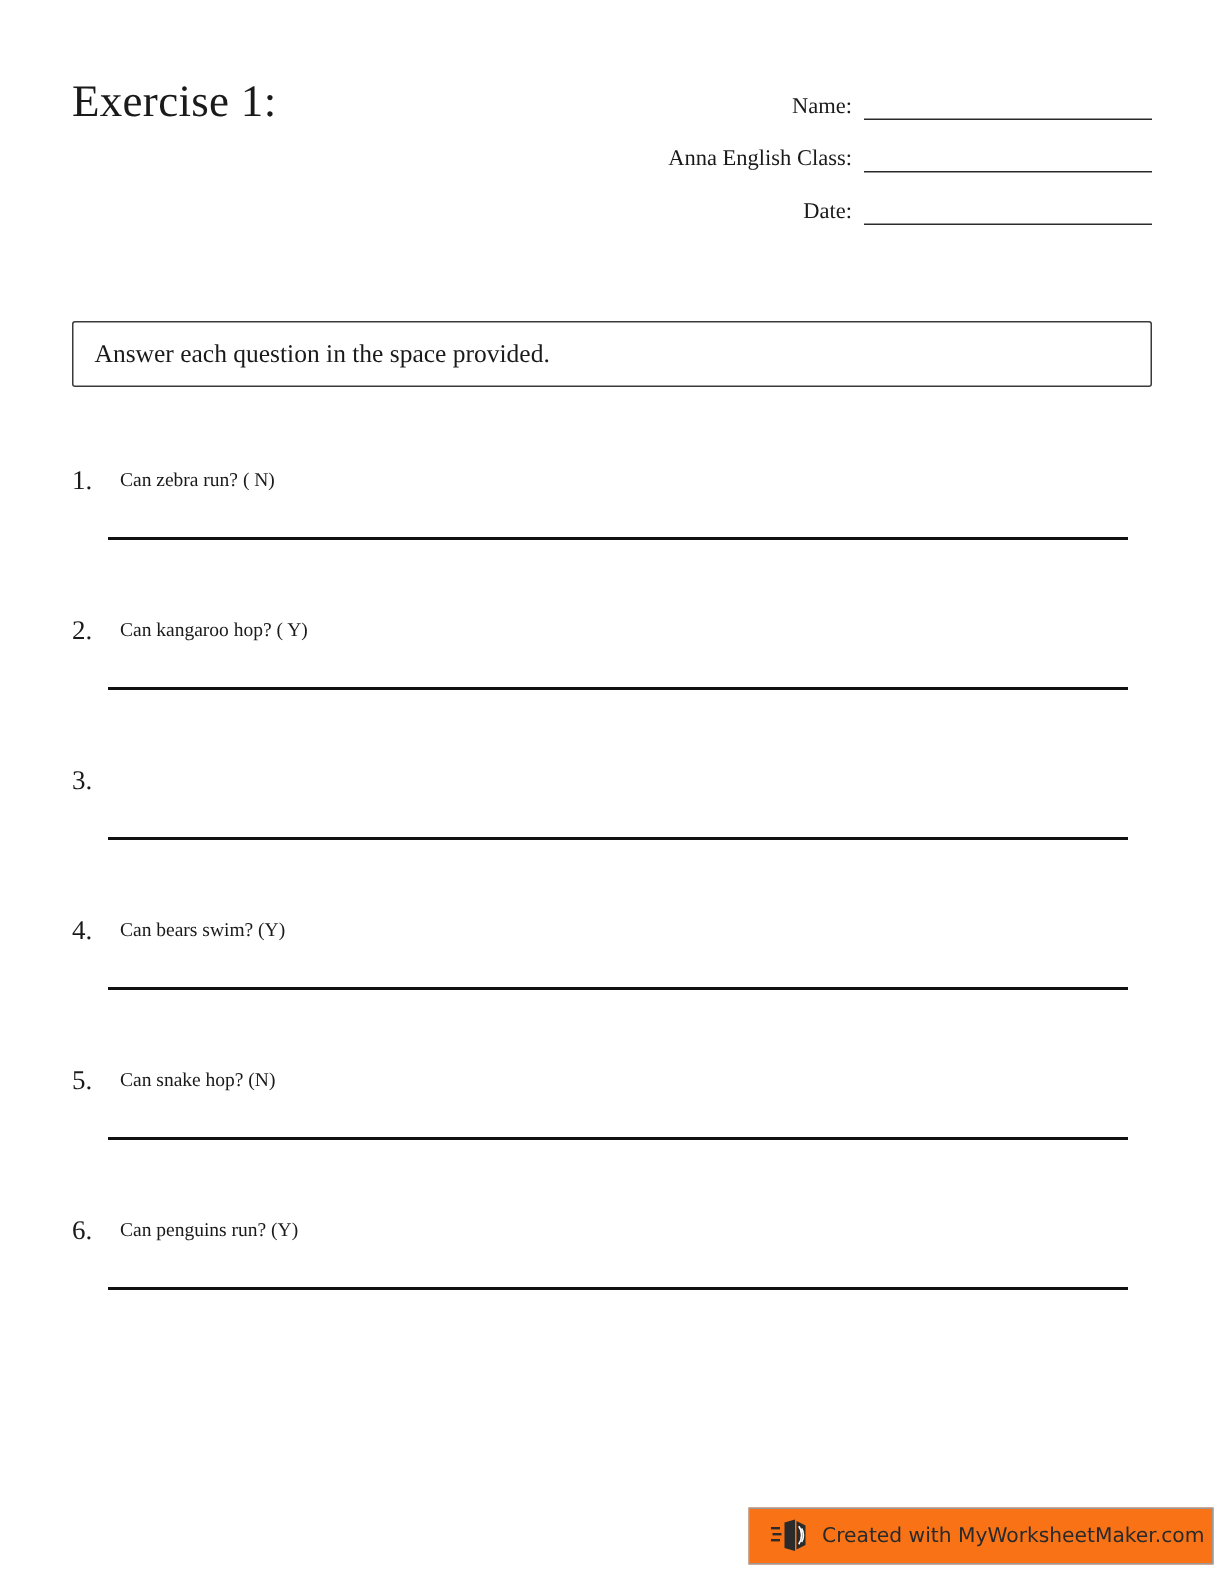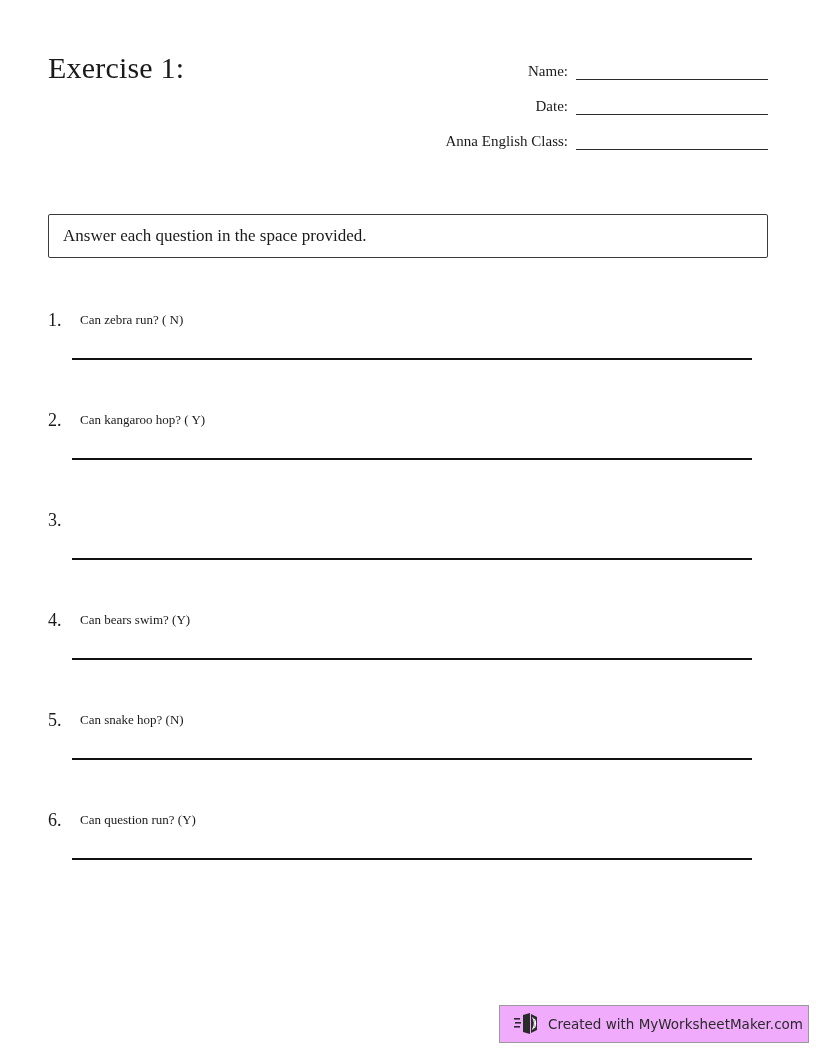--- a/index.html
+++ b/index.html
@@ -139,21 +139,21 @@
 
   
   .footer-badge {
     position: absolute;
     left: 499px;
     top: 1005px;
     width: 310px;
     height: 38px;
     border: 1px solid #9a9a9a;
     box-sizing: border-box;
-    background: #f0abfc;
+    background: #f97316;
     display: flex;
     align-items: center;
   }
   .footer-logo {
     width: 26px;
     height: 24px;
     margin-left: 14px;
     margin-right: 8px;
     flex: 0 0 auto;
     display: block;
@@ -173,27 +173,27 @@
 
   <div class="header">
     <div class="worksheet-title">Exercise 1:</div>
 
     <div class="meta-fields">
       <div class="meta-row">
         <span class="meta-label">Name:</span>
         <span class="meta-rule"></span>
       </div>
       <div class="meta-row">
+        <span class="meta-label">Anna English Class:</span>
+        <span class="meta-rule"></span>
+      </div>
+      <div class="meta-row">
         <span class="meta-label">Date:</span>
         <span class="meta-rule"></span>
       </div>
-      <div class="meta-row">
-        <span class="meta-label">Anna English Class:</span>
-        <span class="meta-rule"></span>
-      </div>
     </div>
   </div>
 
   <div class="instruction-box">
     <div class="instruction-text">Answer each question in the space provided.</div>
   </div>
 
   <div class="questions">
 
     <div class="question-item">
@@ -231,21 +231,21 @@
       <div class="question-line-row">
         <span class="question-number">5.</span>
         <span class="question-text">Can snake hop? (N)</span>
       </div>
       <div class="answer-rule"></div>
     </div>
 
     <div class="question-item">
       <div class="question-line-row">
         <span class="question-number">6.</span>
-        <span class="question-text">Can question run? (Y)</span>
+        <span class="question-text">Can penguins run? (Y)</span>
       </div>
       <div class="answer-rule"></div>
     </div>
 
   </div>
 
   <div class="footer-badge">
     <svg class="footer-logo" viewBox="0 0 26 24">
       <g fill="#2b2b2b">
         <rect x="0" y="6" width="6" height="1.6"></rect>

